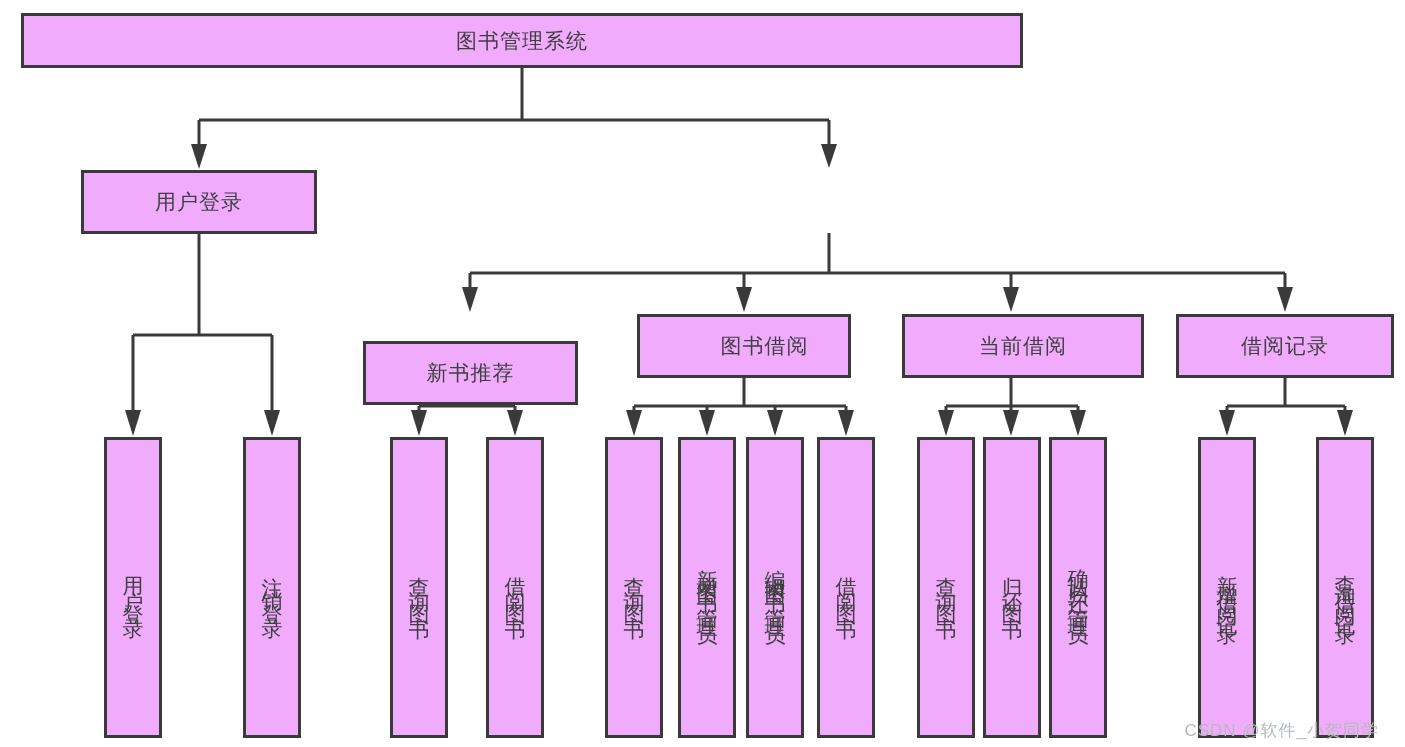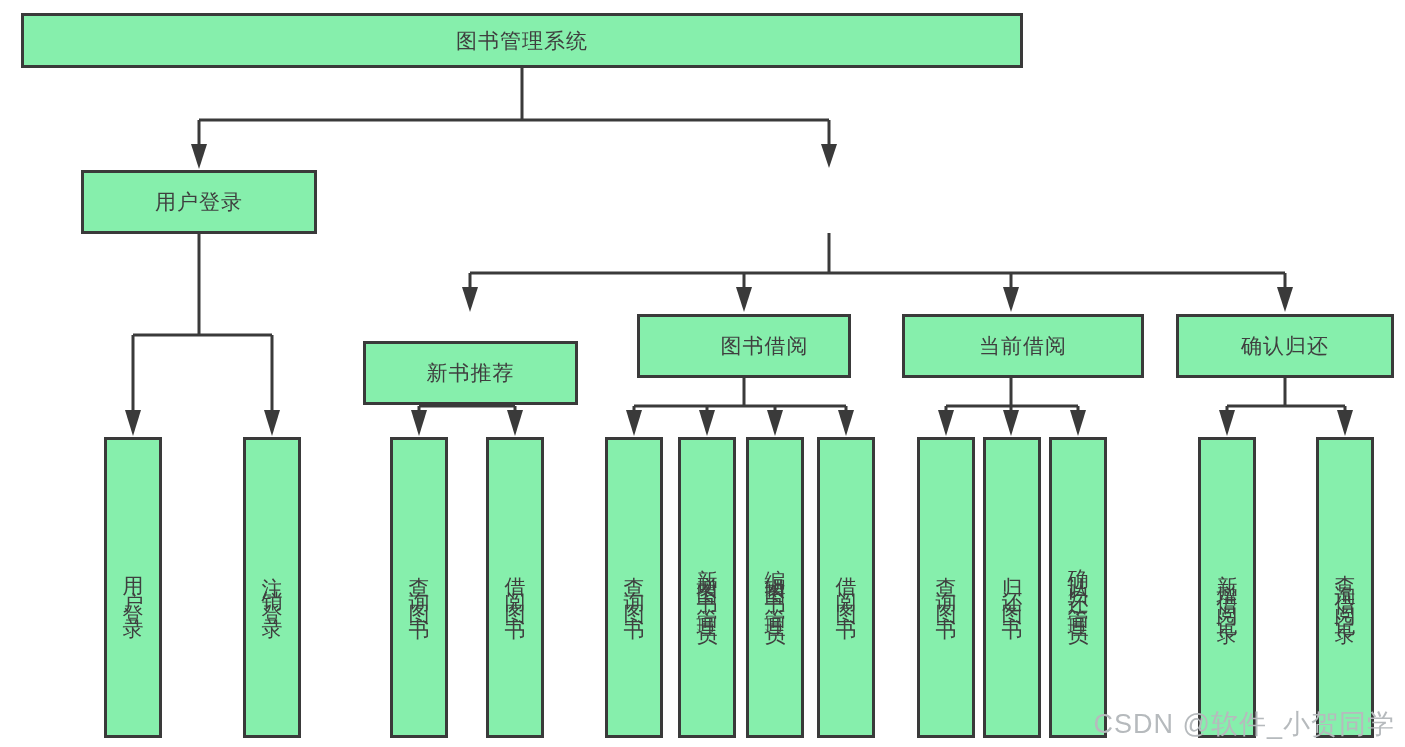--- a/index.html
+++ b/index.html
@@ -16,42 +16,42 @@
     font-family:"Liberation Sans","DejaVu Sans",sans-serif;
     overflow:hidden;
   }
   #connectors{position:absolute;left:0;top:0;width:1405px;height:747px;}
   .c-line{stroke:var(--line);stroke-width:3;fill:none;}
   .c-arrow{fill:var(--line);stroke:none;}
   .node{
     position:absolute;
     box-sizing:border-box;
     border:3px solid var(--line);
-    background:#86efac;
+    background:#f0abfc;
     display:flex;align-items:center;justify-content:center;
     color:var(--text);
     font-size:21px;
     letter-spacing:1px;
     white-space:nowrap;
   }
   .leaf{width:58px;height:301px;top:437px;}
   .v-text{
     writing-mode:vertical-rl;
     text-orientation:mixed;
     color:var(--text);
     font-size:21px;
   }
   .ls4{letter-spacing:14px;}
   .ls6{letter-spacing:10px;}
   .ls9{letter-spacing:8px;}
   #watermark{
     position:absolute;
-    right:10px;bottom:5px;
+    right:26px;bottom:5px;
     color:var(--wm);
-    font-size:27px;
+    font-size:17px;
     letter-spacing:1px;
   }
 </style>
 </head>
 <body>
 
 <div id="canvas">
 
   <svg id="connectors" viewBox="0 0 1405 747" xmlns="http://www.w3.org/2000/svg">
 
@@ -100,21 +100,21 @@
   <div class="node" style="left:363px;top:314px;width:215px;height:64px;margin-top:27px;">
     <span>新书推荐</span>
   </div>
   <div class="node" style="left:637px;top:314px;width:214px;height:64px;padding-left:41px;">
     <span>图书借阅</span>
   </div>
   <div class="node" style="left:902px;top:314px;width:242px;height:64px;">
     <span>当前借阅</span>
   </div>
   <div class="node" style="left:1176px;top:314px;width:218px;height:64px;">
-    <span>确认归还</span>
+    <span>借阅记录</span>
   </div>
 
   <div class="node leaf" style="left:104px;">
     <span class="v-text ls4">用户登录</span>
   </div>
   <div class="node leaf" style="left:243px;">
     <span class="v-text ls4">注销登录</span>
   </div>
 
   <div class="node leaf" style="left:390px;">

